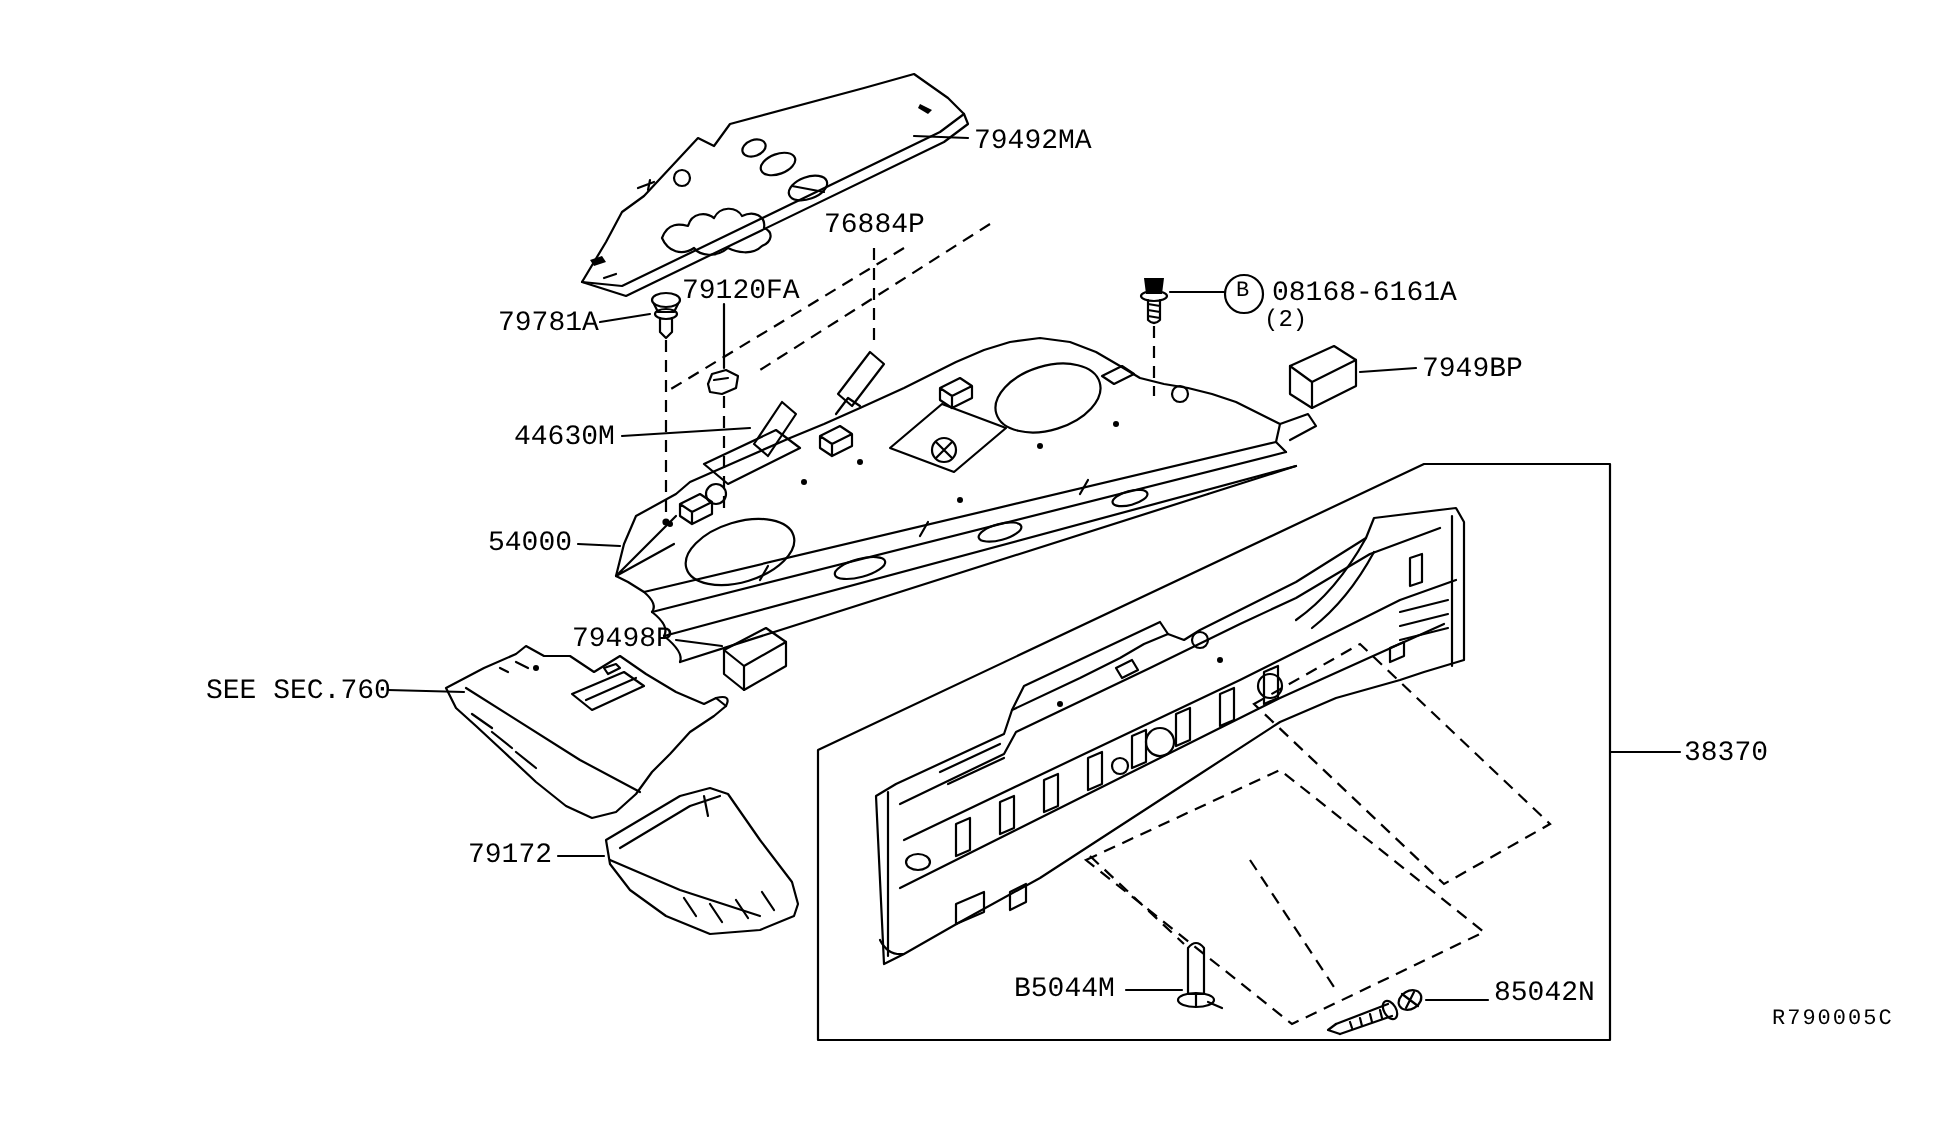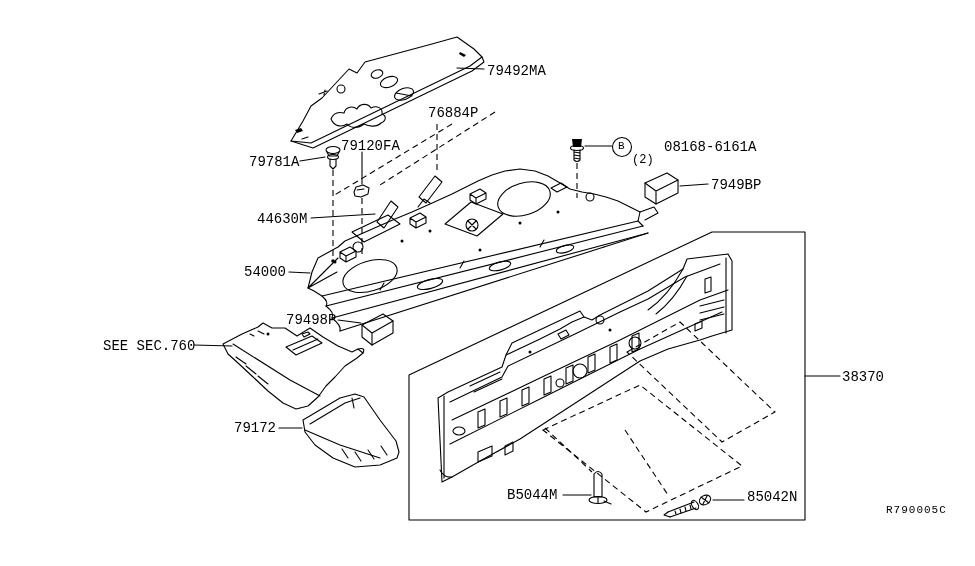--- a/index.html
+++ b/index.html
@@ -213,24 +213,24 @@
     <path class="ln" d="M194,345 L232,346"></path>
     <path class="ln" d="M279,428 L302,428"></path>
     <path class="ln" d="M805,376 L840,376"></path>
     <path class="ln" d="M563,495 L591,495"></path>
     <path class="ln" d="M713,500 L744,500"></path>
   </g>
 </svg>
 
 <div id="labels">
       <div class="label" style="left: 487px; top: 64px;">79492MA</div>
-      <div class="label" style="left: 428px; top: 106px;">76884P</div>
+      <div class="label" style="left: 412px; top: 106px;">76884P</div>
       <div class="label" style="left: 341px; top: 139px;">79120FA</div>
       <div class="label" style="left: 249px; top: 155px; text-align: right;">79781A</div>
-      <div class="label" style="left: 636px; top: 140px; margin-left: 28px;">08168-6161A</div>
+      <div class="label" style="left: 636px; top: 140px;">08168-6161A</div>
       <div class="label" style="left: 632px; top: 154px; font-size: 12px;">(2)</div>
       <div class="label" style="left: 711px; top: 178px;">7949BP</div>
       <div class="label" style="left: 257px; top: 212px;">44630M</div>
       <div class="label" style="left: 244px; top: 265px;">54000</div>
       <div class="label" style="left: 286px; top: 313px;">79498P</div>
       <div class="label" style="left: 103px; top: 339px;">SEE SEC.760</div>
       <div class="label" style="left: 234px; top: 421px;">79172</div>
       <div class="label" style="left: 842px; top: 370px;">38370</div>
       <div class="label" style="left: 507px; top: 488px;">B5044M</div>
       <div class="label" style="left: 747px; top: 490px;">85042N</div>

